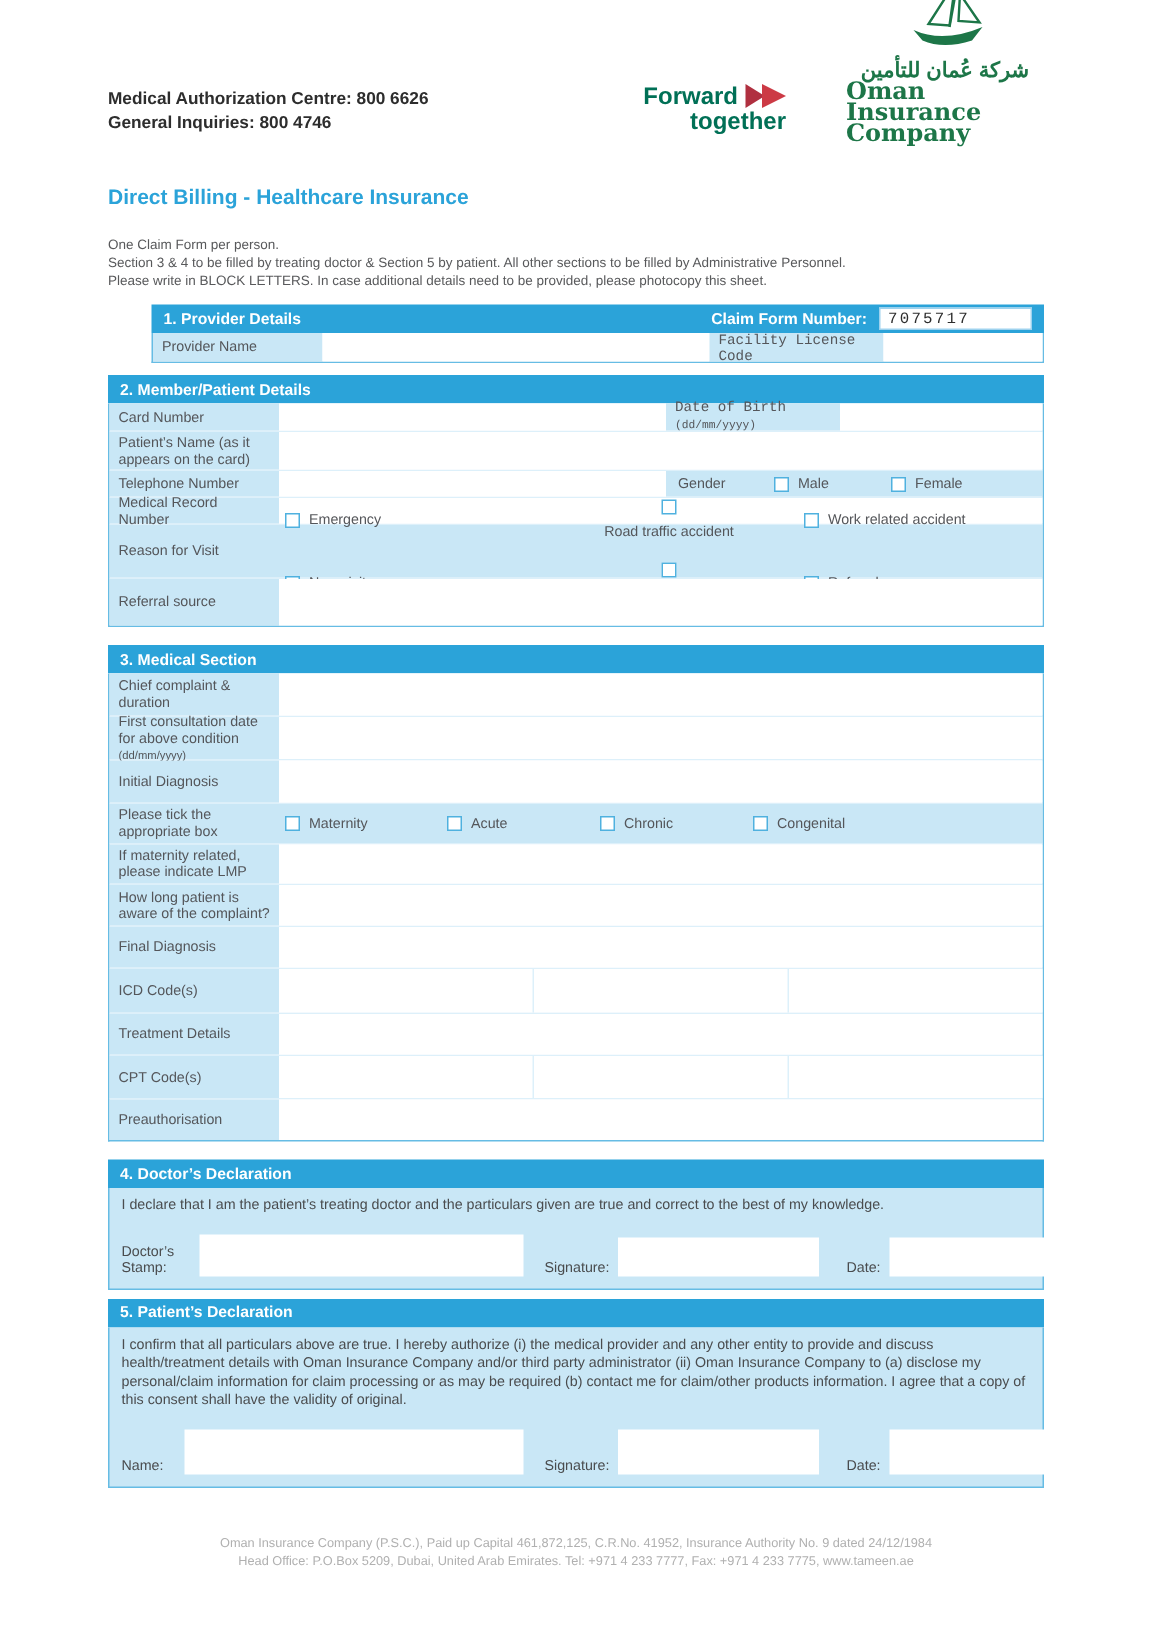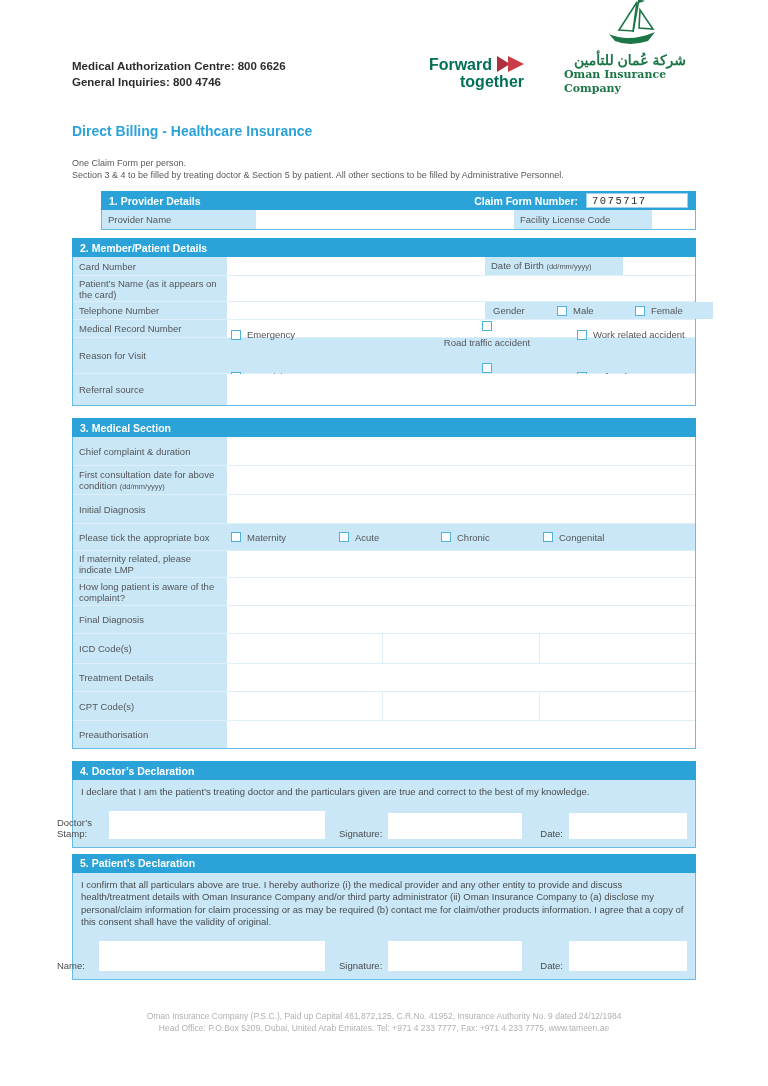--- a/index.html
+++ b/index.html
@@ -20,39 +20,39 @@
   .page{width:768px;height:1086px;padding:0 72px;position:relative;}
 
   
   .top{display:flex;justify-content:space-between;align-items:flex-end;padding-top:20px;height:96px;}
   .contacts{font-size:11.5px;font-weight:bold;color:#2d2d2d;line-height:16px;margin-bottom:6px;}
   .logos{display:flex;align-items:flex-end;gap:38px;}
   .fwd{color:var(--tagline-green);font-size:16px;font-weight:bold;line-height:17px;text-align:right;margin-bottom:6px;}
   .fwd .l1{display:flex;align-items:center;gap:4px;justify-content:flex-end;}
   .oic{display:flex;flex-direction:column;align-items:center;width:132px;}
   .oic .arabic{font-size:14px;color:var(--logo-green);font-weight:bold;line-height:16px;}
-  .oic .eng{font-family:"DejaVu Serif",serif;font-weight:bold;font-size:11px;color:var(--logo-green);line-height:14px;}
+  .oic .eng{font-family:"DejaVu Serif",serif;font-weight:bold;font-size:16px;color:var(--logo-green);line-height:14px;}
 
   
   .titleblock{margin-top:26px;}
   .titleblock h1{font-size:19px;color:#3a3a3a;line-height:21px;letter-spacing:.2px;}
   .titleblock h2{font-size:14px;color:var(--accent);line-height:19px;}
   .intro{margin-top:16px;font-size:9px;color:#58595B;line-height:12px;}
 
   
   .sec{width:624px;}
   .sec-header{height:19px;background:var(--accent);color:#fff;font-weight:bold;font-size:10.5px;
               display:flex;align-items:center;padding:0 8px;justify-content:space-between;}
   .sec-body{border:1px solid var(--section-border);border-top:none;background:#fff;}
   .frow{display:flex;align-items:stretch;}
   .frow + .frow{border-top:1px solid var(--hairline);}
   .lbl{background:var(--label-bg);color:#54565A;font-size:9.5px;line-height:11px;
        padding:3px 6px;display:flex;align-items:center;flex:none;}
-  .lbl.w130{width:154px;}
-  .lbl.w138{width:138px;}
+  .lbl.w130{width:113px;}
+  .lbl.w138{width:116px;font-family:Liberation Mono, monospace;}
   .hint{font-size:7.5px;}
   .cell{background:#fff;flex:1;}
   .cell.fix258{flex:none;width:258px;}
   .multi{flex:1;display:flex;gap:1px;background:var(--hairline);}
   .multi .cell{flex:1;}
   .band{flex:1;background:var(--label-bg);display:flex;align-items:center;font-size:9.5px;color:#54565A;}
   .ck{width:10px;height:10px;background:#fff;border:1px solid var(--checkbox-border);flex:none;display:inline-block;}
   .ck-item{display:flex;align-items:center;gap:6px;}
   .gender-band .g-lbl{width:72px;padding-left:8px;}
   .gender-band .ck-item{width:78px;}
@@ -67,21 +67,21 @@
   .cfn-box{width:102px;height:15px;background:#fff;border:1px solid #9ed2ee;color:#2d2d2d;
            font-family:"Liberation Mono",monospace;font-size:10.5px;font-weight:normal;
            display:flex;align-items:center;padding:0 5px;letter-spacing:1.5px;}
 
   .mt8{margin-top:8px;} .mt10{margin-top:10px;padding-left:29px;} .mt12{margin-top:12px;} .mt6{margin-top:6px;}
 
   
   .decl-body{border:1px solid var(--section-border);border-top:none;background:var(--label-bg);
              padding:6px 8px 8px 8px;font-size:9.5px;color:#4A4C4E;}
   .decl-text{line-height:12.5px;}
-  .sig-row{display:flex;align-items:flex-end;margin-top:12px;gap:6px;justify-content:flex-end;}
+  .sig-row{display:flex;align-items:flex-end;margin-top:12px;gap:6px;}
   .sig-row .s-lbl{font-size:9.5px;color:#4A4C4E;line-height:11px;flex:none;}
   .wbox{background:#fff;flex:none;}
 
   
   .footer{margin-top:30px;text-align:center;font-size:8.5px;color:var(--footer-text);line-height:12px;}
 
   svg{display:block;}
 </style>
 </head>
 <body>
@@ -124,20 +124,21 @@
     </div>
   </div>
 
   <div class="titleblock">
     <h2>Direct Billing - Healthcare Insurance</h2>
   </div>
 
   <div class="intro">
     <div>One Claim Form per person.</div>
     <div>Section 3 &amp; 4 to be filled by treating doctor &amp; Section 5 by patient. All other sections to be filled by Administrative Personnel.</div>
+    <div>Please write in BLOCK LETTERS. In case additional details need to be provided, please photocopy this sheet.</div>
   </div>
 
   <div class="sec mt10">
     <div class="sec-header">
       <span>1. Provider Details</span>
       <span class="cfn">
         <span>Claim Form Number:</span>
         <span class="cfn-box">7075717</span>
       </span>
     </div>

